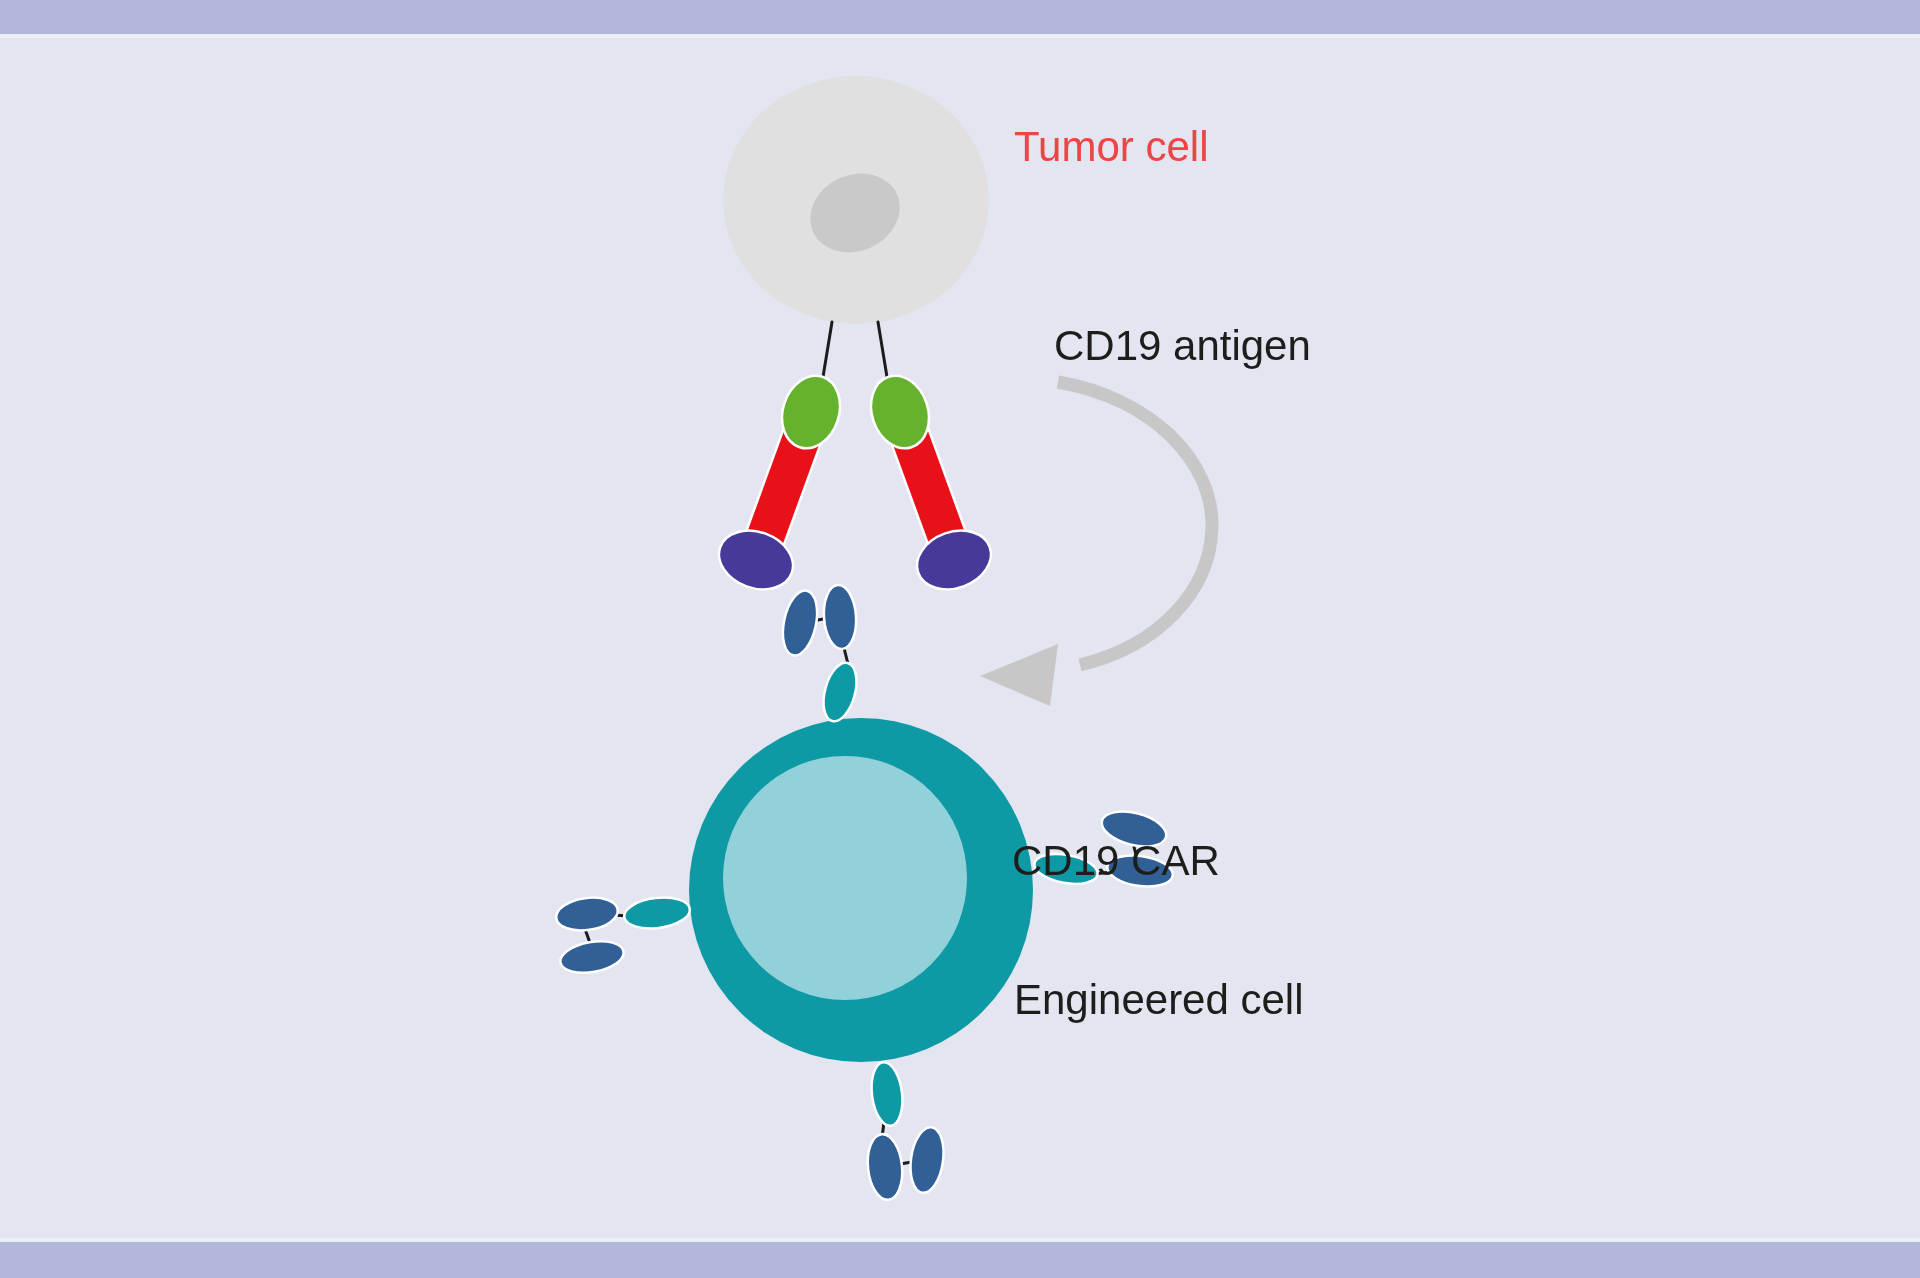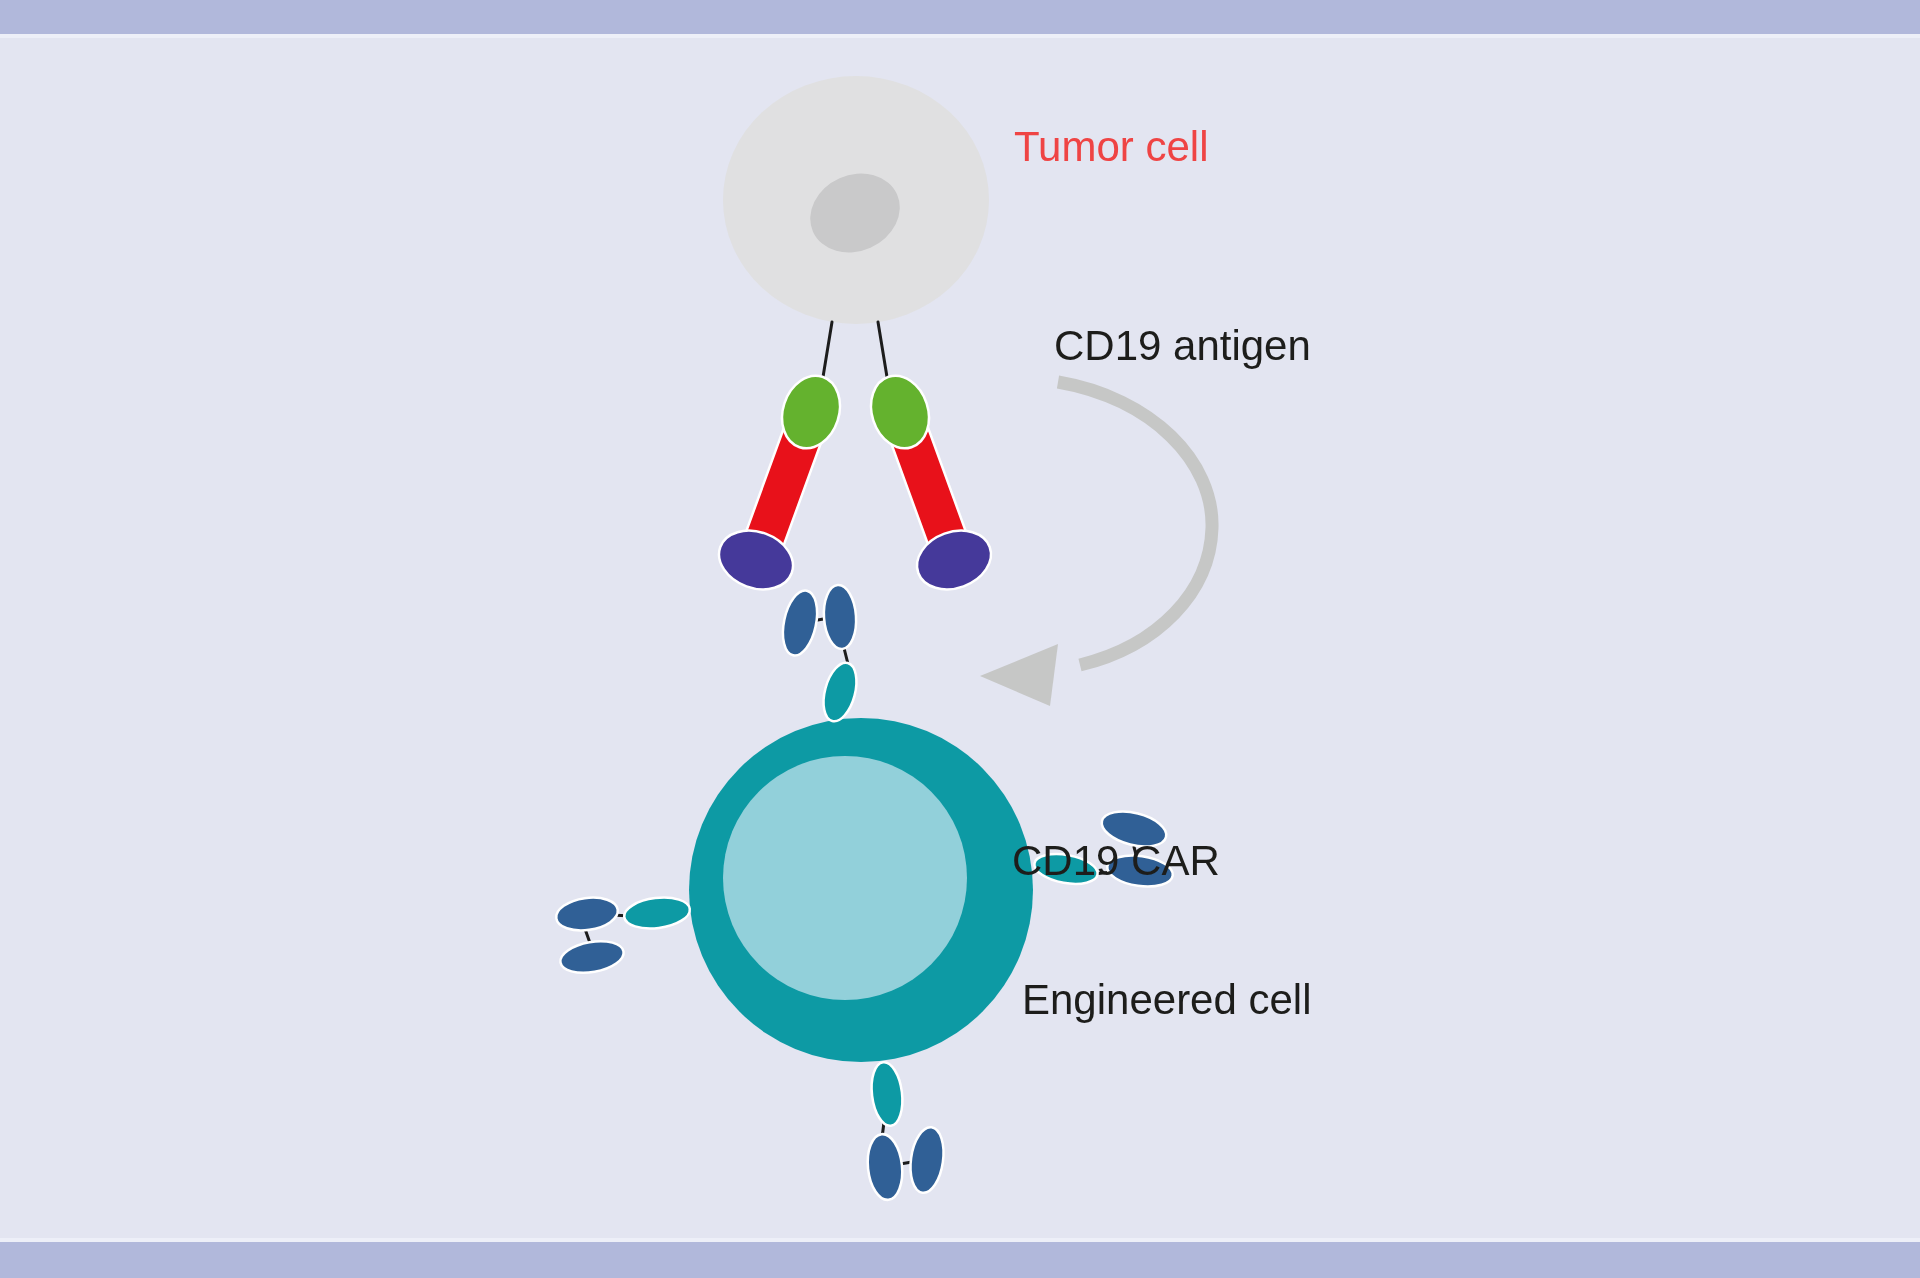--- a/index.html
+++ b/index.html
@@ -78,17 +78,17 @@
     <ellipse cx="885" cy="1167" rx="17" ry="33" transform="rotate(-6 885 1167)" class="halo" fill="#306096"></ellipse>
     <ellipse cx="927" cy="1160" rx="16" ry="33" transform="rotate(8 927 1160)" class="halo" fill="#306096"></ellipse>
   </svg>
 
   <div class="lbl" style="left: 1014px; top: 95px; color: #ef4444; margin-top: 24px;">Tumor cell</div>
 
   <div class="lbl" style="left: 1054px; top: 318px; color: rgb(29, 29, 27);">CD19 antigen</div>
 
   <div class="lbl" style="left: 1012px; top: 788px; color: rgb(29, 29, 27); margin-top: 45px;">CD19 CAR</div>
 
-  <div class="lbl" style="left: 1014px; top: 972px; color: rgb(29, 29, 27); margin-left: 8px;">
+  <div class="lbl" style="left: 1014px; top: 972px; color: rgb(29, 29, 27);">
     <div>Engineered cell</div>
   </div>
 
 </div>
 
 </body></html>

